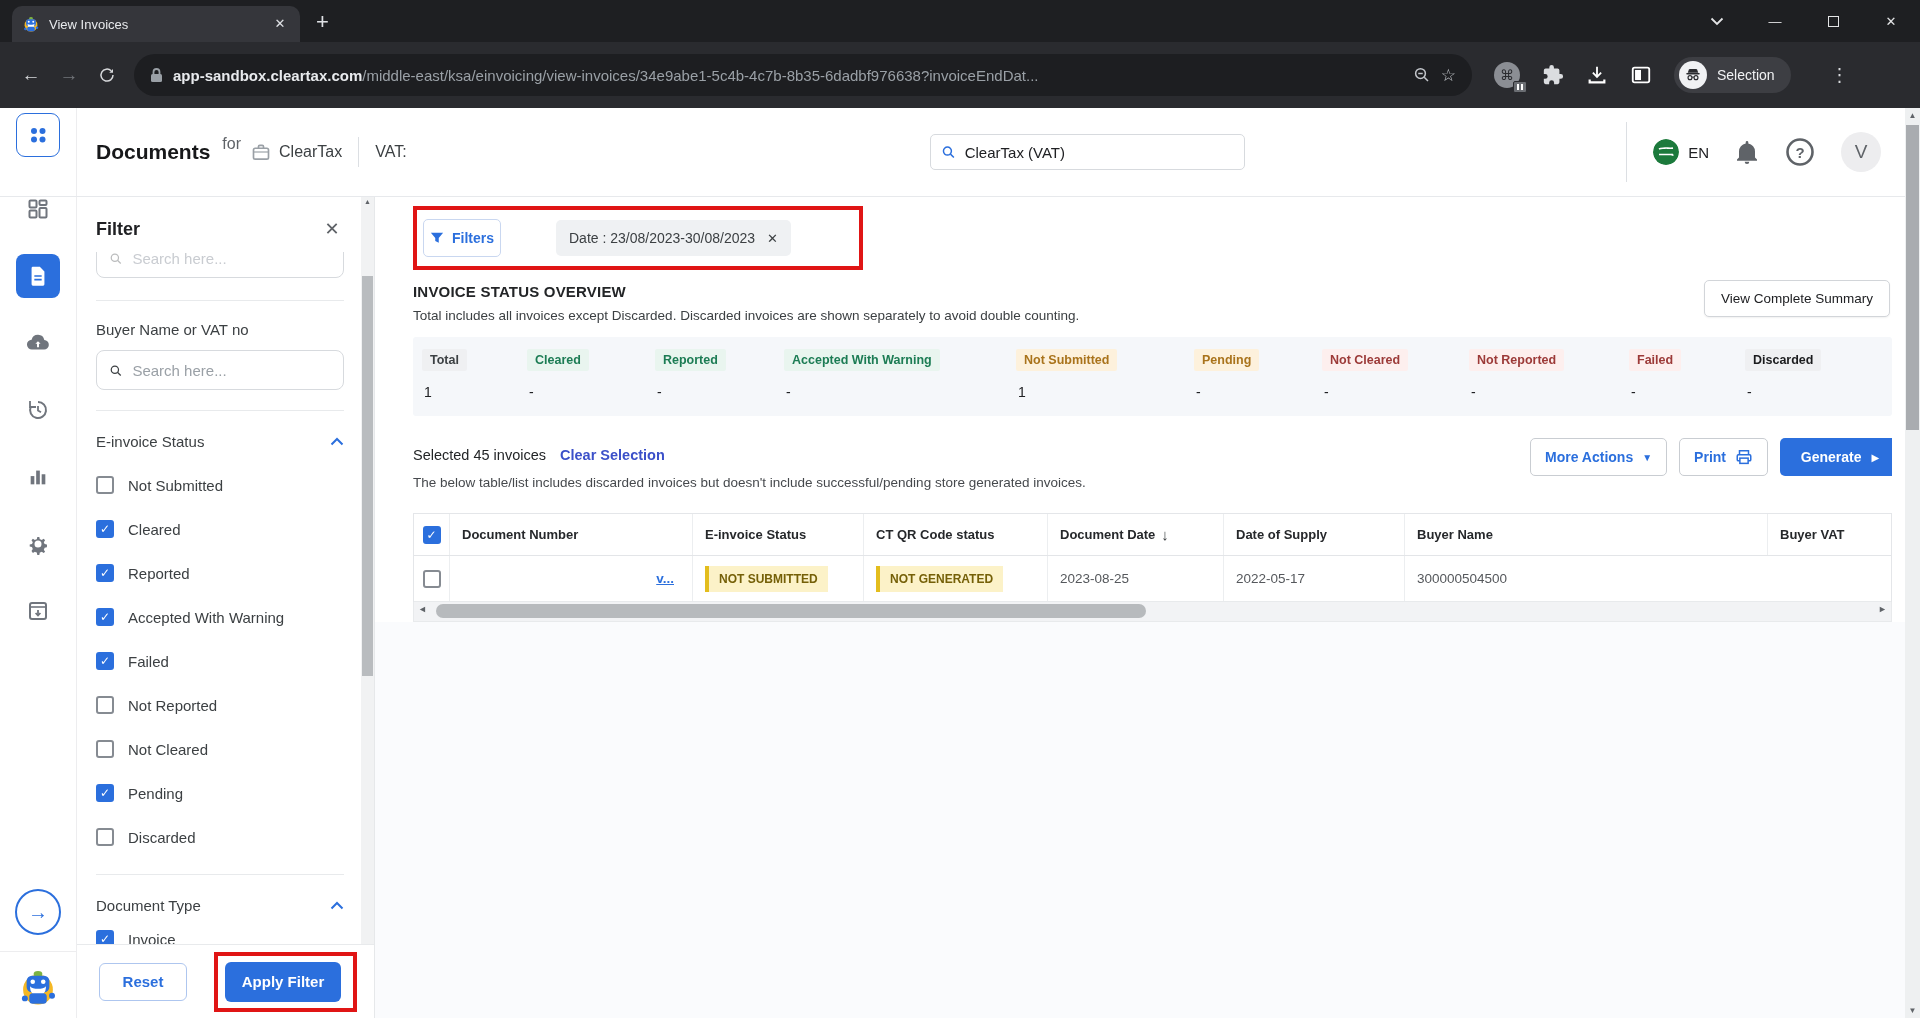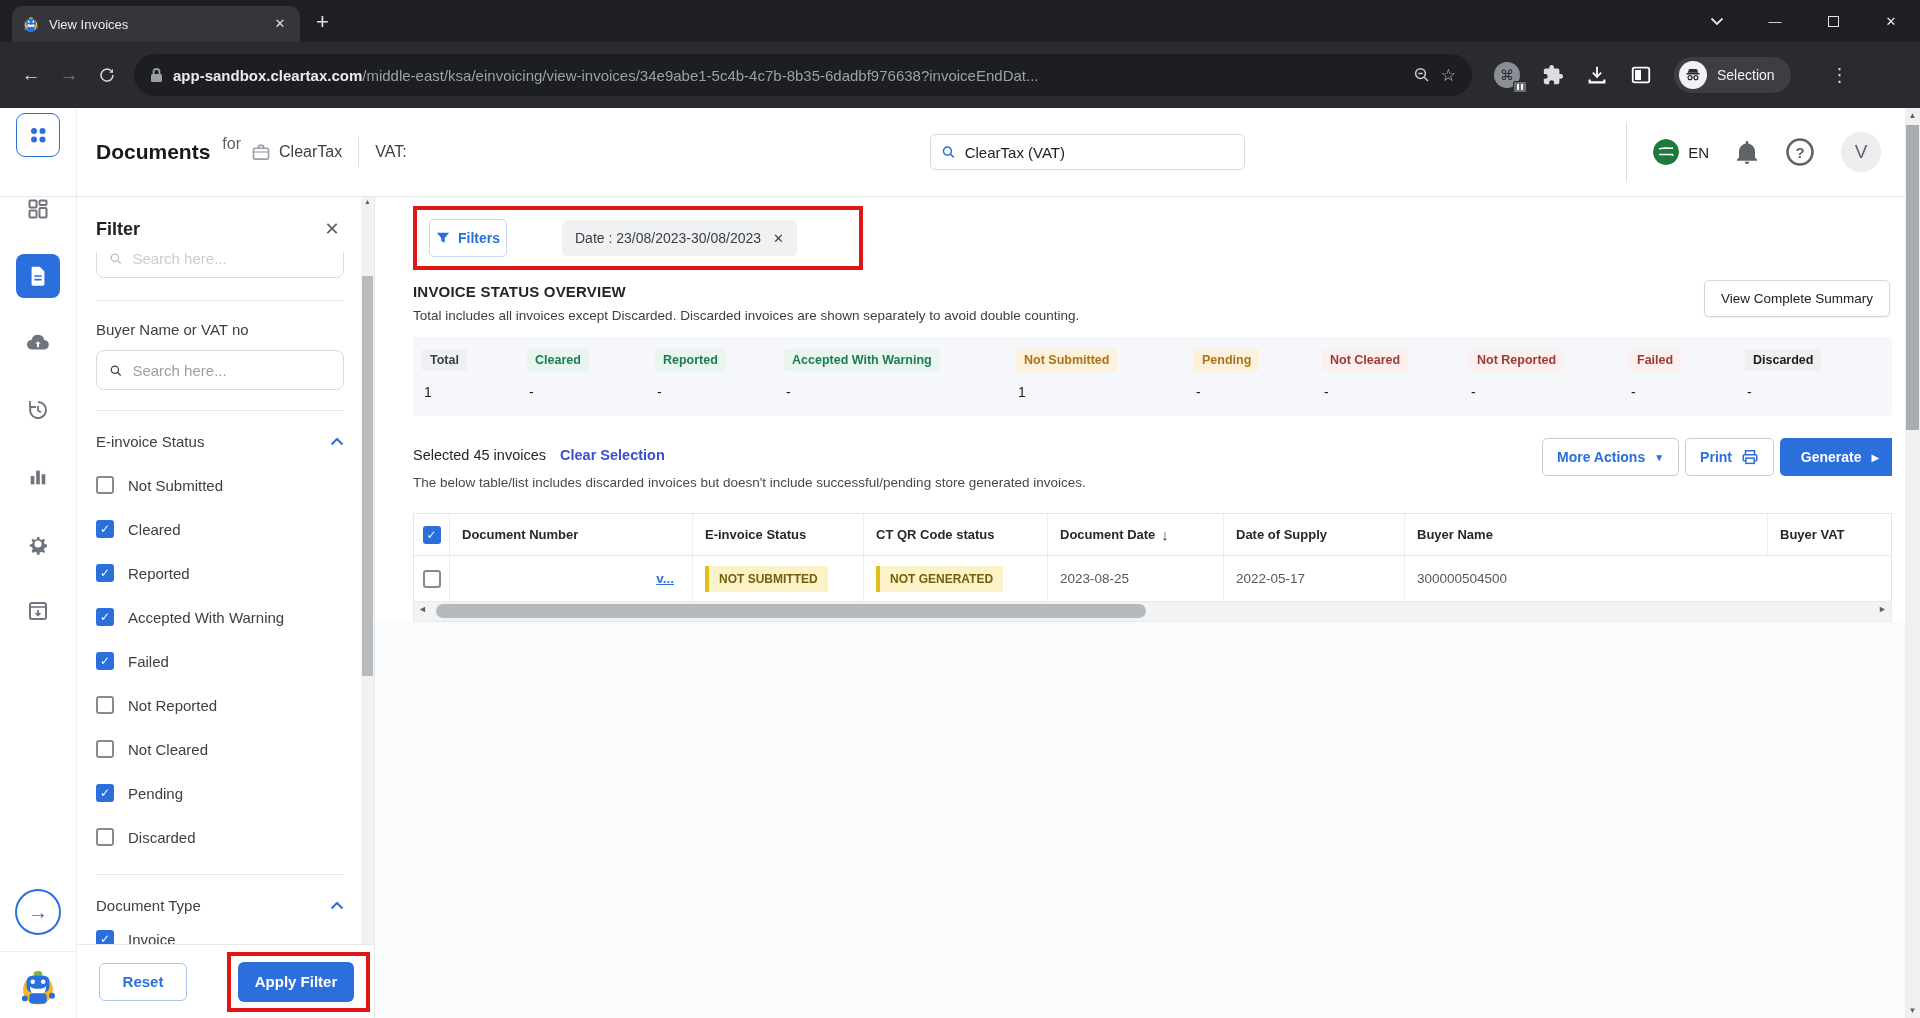--- a/index.html
+++ b/index.html
@@ -74,49 +74,49 @@
 .sect-head{display:flex;align-items:center;margin:22px 0 8px}
 .sect-title{font-size:15px;color:#3c4043}
 .sect-chev{margin-left:auto}
 .cbrow{display:flex;align-items:center;gap:14px;margin-top:26px}
 .cb{width:18px;height:18px;flex:0 0 18px;border:2px solid #868b92;border-radius:3px;background:#fff}
 .cb.on{background:#2b6fdd;border-color:#2b6fdd;position:relative}
 .cb.on::after{content:"\2713";position:absolute;left:0;top:0;width:14px;height:14px;color:#fff;font-size:12px;font-weight:bold;line-height:15px;text-align:center}
 .cblabel{font-size:15px;color:#3c4043}
 .panel-foot{position:absolute;left:0;bottom:0;width:100%;height:74px;border-top:1px solid #e8eaec;display:flex;align-items:center;padding:0 0 0 22px;background:#fff}
 .btn-reset{width:88px;height:38px;border:1px solid #aec6ef;border-radius:6px;background:#fff;color:#2b6fdd;font-weight:bold;font-size:15px;display:flex;align-items:center;justify-content:center}
-.redbox-apply{margin-left:40px;border:4px solid #e01515;padding:6px 12px 6px 7px}
+.redbox-apply{margin-left:27px;border:4px solid #e01515;padding:6px 12px 6px 7px}
 .btn-apply{width:116px;height:40px;background:#2b6fdd;border-radius:6px;color:#fff;font-weight:bold;font-size:15px;display:flex;align-items:center;justify-content:center}
 .pscroll{position:absolute;right:0;top:0;width:13px;height:748px;background:#f1f2f3}
 .pscroll .sarrow{position:absolute;left:0;top:2px;width:13px;text-align:center;font-size:7px;color:#5f6368}
 .pscroll .thumb{position:absolute;left:1px;top:80px;width:11px;height:400px;background:#b9bcbf}
 
 
 .main{flex:1;min-width:0;position:relative;background:#fff;padding:10px 13px 0 38px;display:flex;flex-direction:column}
-.redbox-filters{border:4px solid #e01515;width:450px;height:64px;display:flex;align-items:center;padding:0 0 0 12px;gap:55px}
+.redbox-filters{border:4px solid #e01515;width:450px;height:64px;display:flex;align-items:center;padding:0 0 0 6px;gap:55px}
 .btn-filters{width:78px;height:38px;border:1px solid #c9d7f0;border-radius:5px;background:#fff;display:flex;align-items:center;justify-content:center;gap:8px;color:#2b6fdd;font-weight:bold;font-size:14px}
 .datechip{height:36px;background:#eff1f3;border-radius:5px;display:flex;align-items:center;padding:0 13px;gap:12px;font-size:14px;color:#3c4043}
 .datechip .x{color:#3c4043;font-size:13px;font-weight:bold}
 .ov-title{margin-top:13px;font-size:15px;font-weight:bold;color:#232527;letter-spacing:.2px}
 .ov-sub{margin-top:8px;font-size:13.5px;color:#3c4043}
 .btn-summary{position:absolute;right:15px;top:84px;height:37px;border:1px solid #d2d5d9;border-radius:5px;background:#fff;box-shadow:0 1px 2px rgba(0,0,0,.06);padding:0 16px;display:flex;align-items:center;font-size:13.5px;color:#202124}
 .ovrow{margin-top:14px;background:#f5f7fa;border-radius:3px;height:79px;display:flex;padding:12px 0 0 9px}
 .ovcol{display:flex;flex-direction:column;align-items:flex-start}
 .chip{display:inline-block;padding:4px 8px;font-weight:bold;font-size:12.5px;border-radius:2px;white-space:nowrap}
 .t-neutral{background:#eff0f2;color:#3c4043}
 .t-green{background:#e9f5ef;color:#1c7c54}
 .t-orange{background:#fdf1dc;color:#a9731b}
 .t-red{background:#fdefee;color:#9c3a38}
 .t-dark{background:#eff0f2;color:#1b1c1e}
 .ovval{margin-top:13px;font-size:14px;color:#202124;padding-left:2px}
 .selrow{margin-top:31px;display:flex;align-items:center;gap:14px}
 .seltext{font-size:14.5px;font-weight:normal;color:#232527}
 .clearsel{font-size:14.5px;font-weight:bold;color:#3b50c9}
 .note{margin-top:12px;font-size:13.5px;color:#46494d}
-.actions{position:absolute;right:13px;top:242px;display:flex;align-items:center;gap:6px}
+.actions{position:absolute;right:13px;top:242px;display:flex;align-items:center;gap:12px}
 .btn-more,.btn-print{height:38px;border:1px solid #c9cdd2;border-radius:5px;background:#fff;display:flex;align-items:center;justify-content:center;gap:9px;color:#2b6fdd;font-weight:bold;font-size:14px;padding:0 14px}
 .btn-generate{height:38px;background:#2b6fdd;border-radius:5px 0 0 5px;display:flex;align-items:center;justify-content:center;gap:10px;color:#fff;font-weight:bold;font-size:14px;padding:0 10px 0 18px;width:112px}
 .caret{font-size:10px;color:#2b6fdd}
 .gen-arrow{font-size:10px;color:#fff}
 .tablewrap{margin-top:23px;border:1px solid #e4e6e9;border-bottom:none}
 .trow{display:flex}
 .trow.head{height:42px;background:#fff;border-bottom:1px solid #e3e5e8}
 .trow.data{height:46px;border-bottom:1px solid #e8eaec}
 .tcell{display:flex;align-items:center;padding:0 12px;border-right:1px solid #eceef0;font-size:13.5px;color:#55585c;overflow:hidden;white-space:nowrap}
 .trow.head .tcell{font-weight:bold;color:#26282b;font-size:13px}

